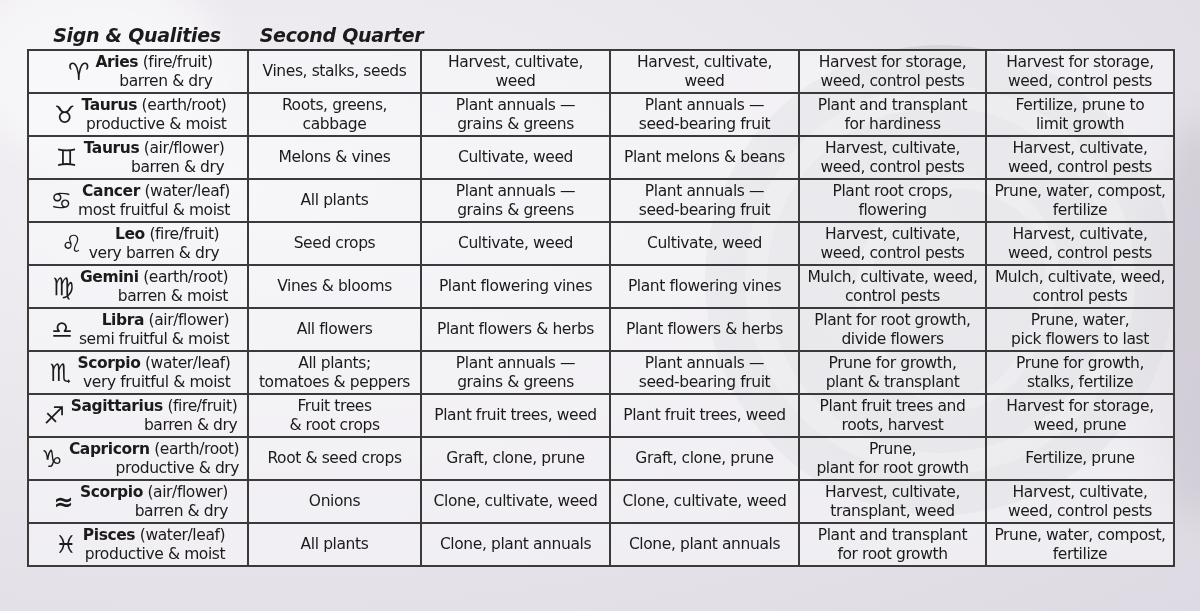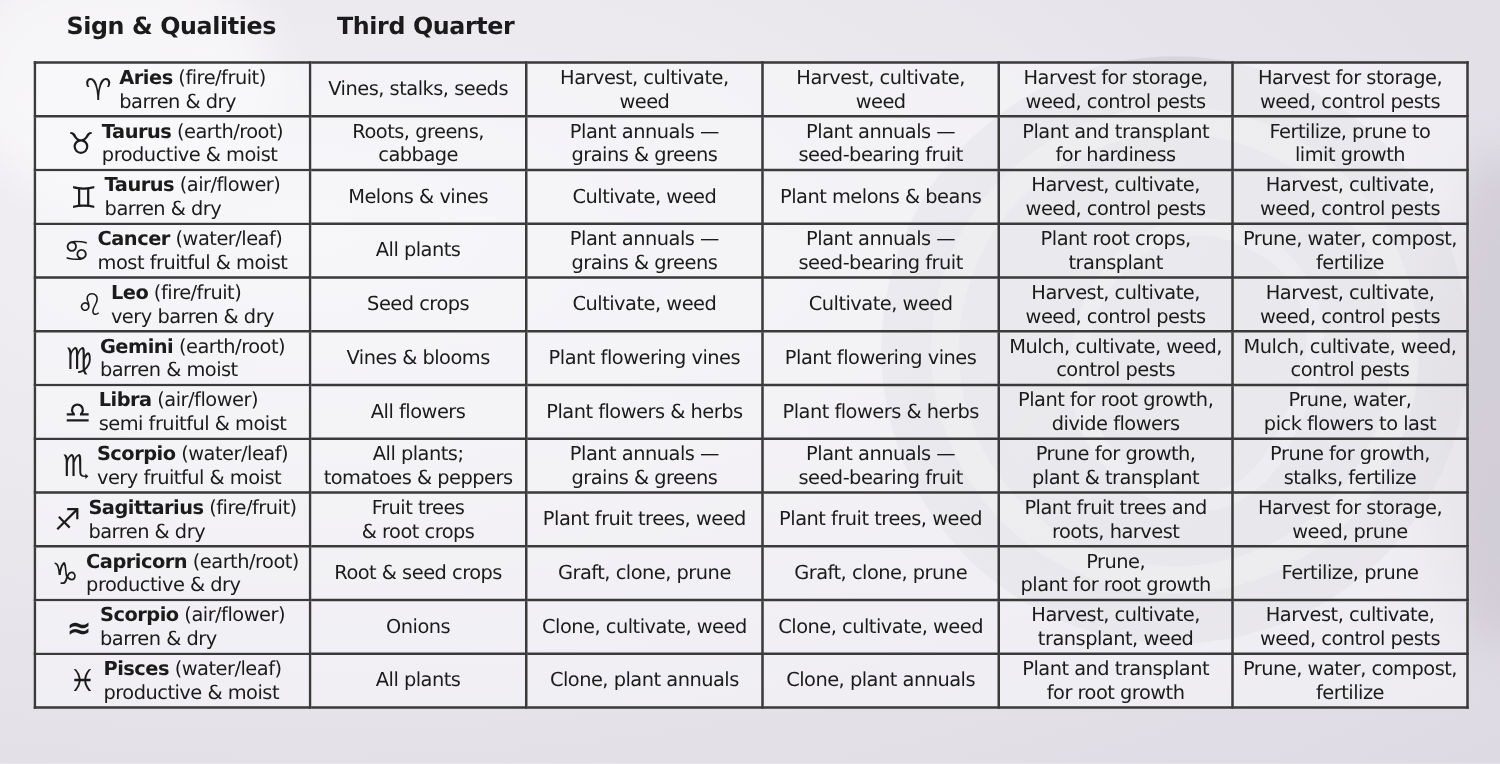--- a/index.html
+++ b/index.html
@@ -21,22 +21,23 @@
   .watermark::before {
     content: ""; position: absolute; left: 40px; top: 40px; right: 40px; bottom: 40px;
     border-radius: 50%; border: 22px solid rgba(240,240,242,0.35);
   }
   .watermark::after {
     content: ""; position: absolute; left: 150px; top: 130px; width: 170px; height: 200px;
     border-radius: 50% 50% 40% 60%; border: 14px solid rgba(245,245,247,0.30);
     transform: rotate(25deg);
   }
   .header-row {
-    position: absolute; left: 27px; top: 8px; width: 1146px; height: 27px;
+    position: absolute; left: 27px; top: 22px; width: 1146px; height: 27px;
     display: flex;
+    font-style: italic;
   }
   .header-row .hcell {
     font-family: "DejaVu Sans", sans-serif; font-weight: bold; font-size: 19px;
     text-align: center; line-height: 27px; white-space: nowrap; letter-spacing: -0.3px;
   }
   table.chart {
     position: absolute; left: 27px; top: 49px;
     border-collapse: collapse; table-layout: fixed;
     width: 1146px;
   }
@@ -47,34 +48,34 @@
     font-size: 15.5px; line-height: 19px; letter-spacing: -0.4px;
     background: rgba(250,249,251,0.55);
     white-space: nowrap;
   }
   .sign-cell { position: relative; text-align: center; }
   .sign-inner { display: flex; align-items: center; justify-content: center; gap: 2px; }
   .glyph {
     font-size: 24px; font-weight: bold; width: 30px; text-align: center; line-height: 24px;
     font-family: "DejaVu Sans", sans-serif;
   }
-  .sign-text { text-align: left; }
+  .sign-text { text-align: right; }
   .sign-name { font-weight: bold; }
   .line { display: block; }
 </style>
 </head>
 <body>
 
 <div class="bg-blot" style="left:-40px;top:-40px;width:260px;height:200px;background:rgba(255,255,255,0.5);"></div>
 <div class="bg-blot" style="left:1140px;top:120px;width:120px;height:400px;background:rgba(200,195,205,0.6);"></div>
 <div class="watermark"></div>
 
 <div class="header-row">
   <div class="hcell" style="width:220px">Sign &amp; Qualities</div>
-  <div class="hcell" style="width:187px">Third Quarter</div>
+  <div class="hcell" style="width:189px">Second Quarter</div>
 </div>
 
 <table class="chart">
   <colgroup>
     <col style="width:220px">
       <col style="width:173px">
       <col style="width:189px">
     <col style="width:189px">
       <col style="width:187px">
       <col style="width:188px">
@@ -185,21 +186,21 @@
         <td>
           <span class="line">Plant annuals —</span>
           <span class="line">grains &amp; greens</span>
         </td>
         <td>
           <span class="line">Plant annuals —</span>
           <span class="line">seed-bearing fruit</span>
         </td>
         <td>
           <span class="line">Plant root crops,</span>
-          <span class="line">transplant</span>
+          <span class="line">flowering</span>
         </td>
         <td>
           <span class="line">Prune, water, compost,</span>
           <span class="line">fertilize</span>
         </td>
       </tr>
       <tr>
         <td class="sign-cell">
           <div class="sign-inner">
             <span class="glyph">♌</span>

